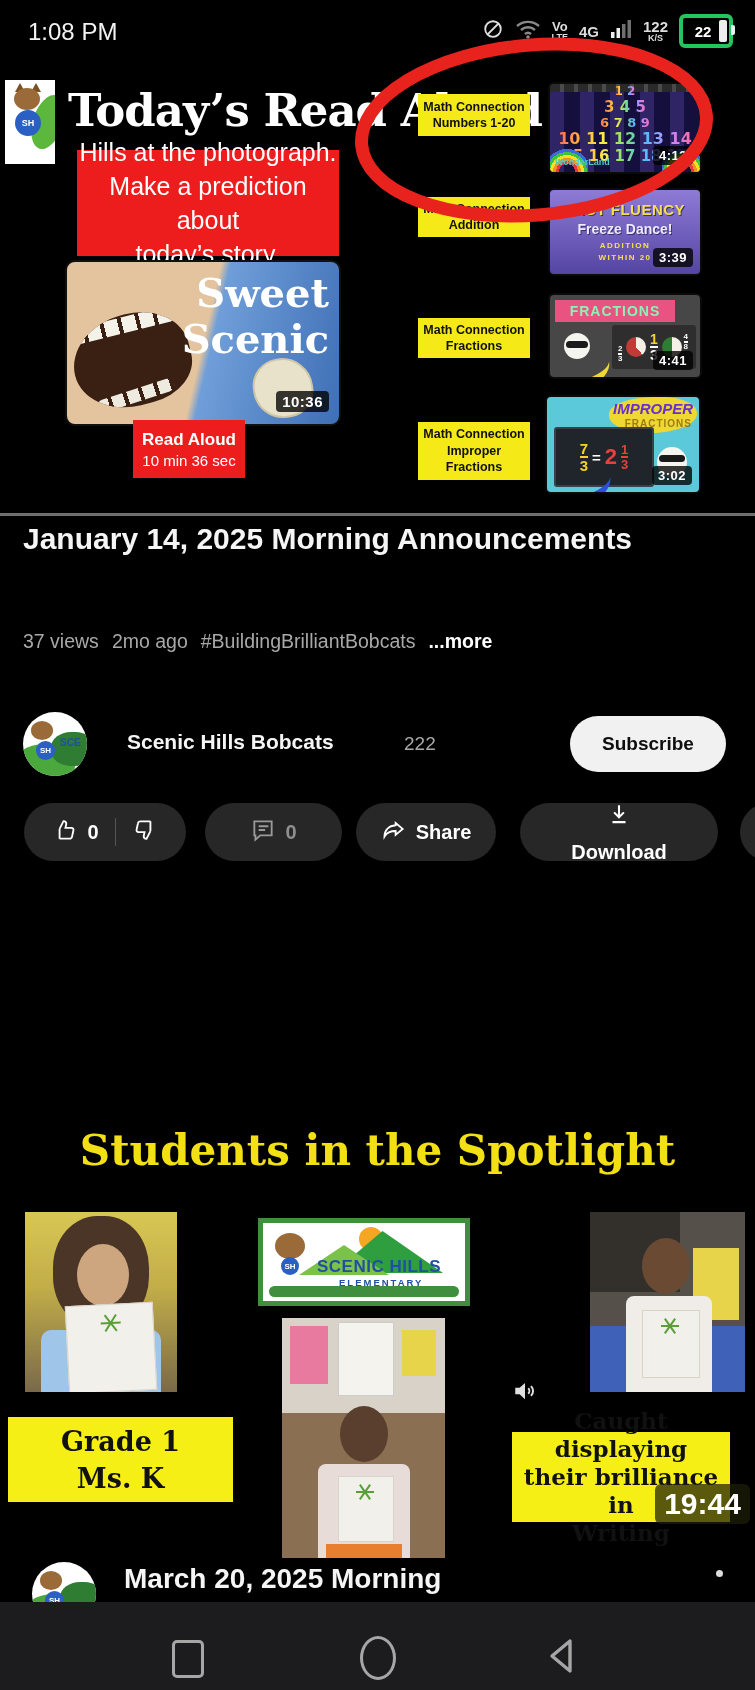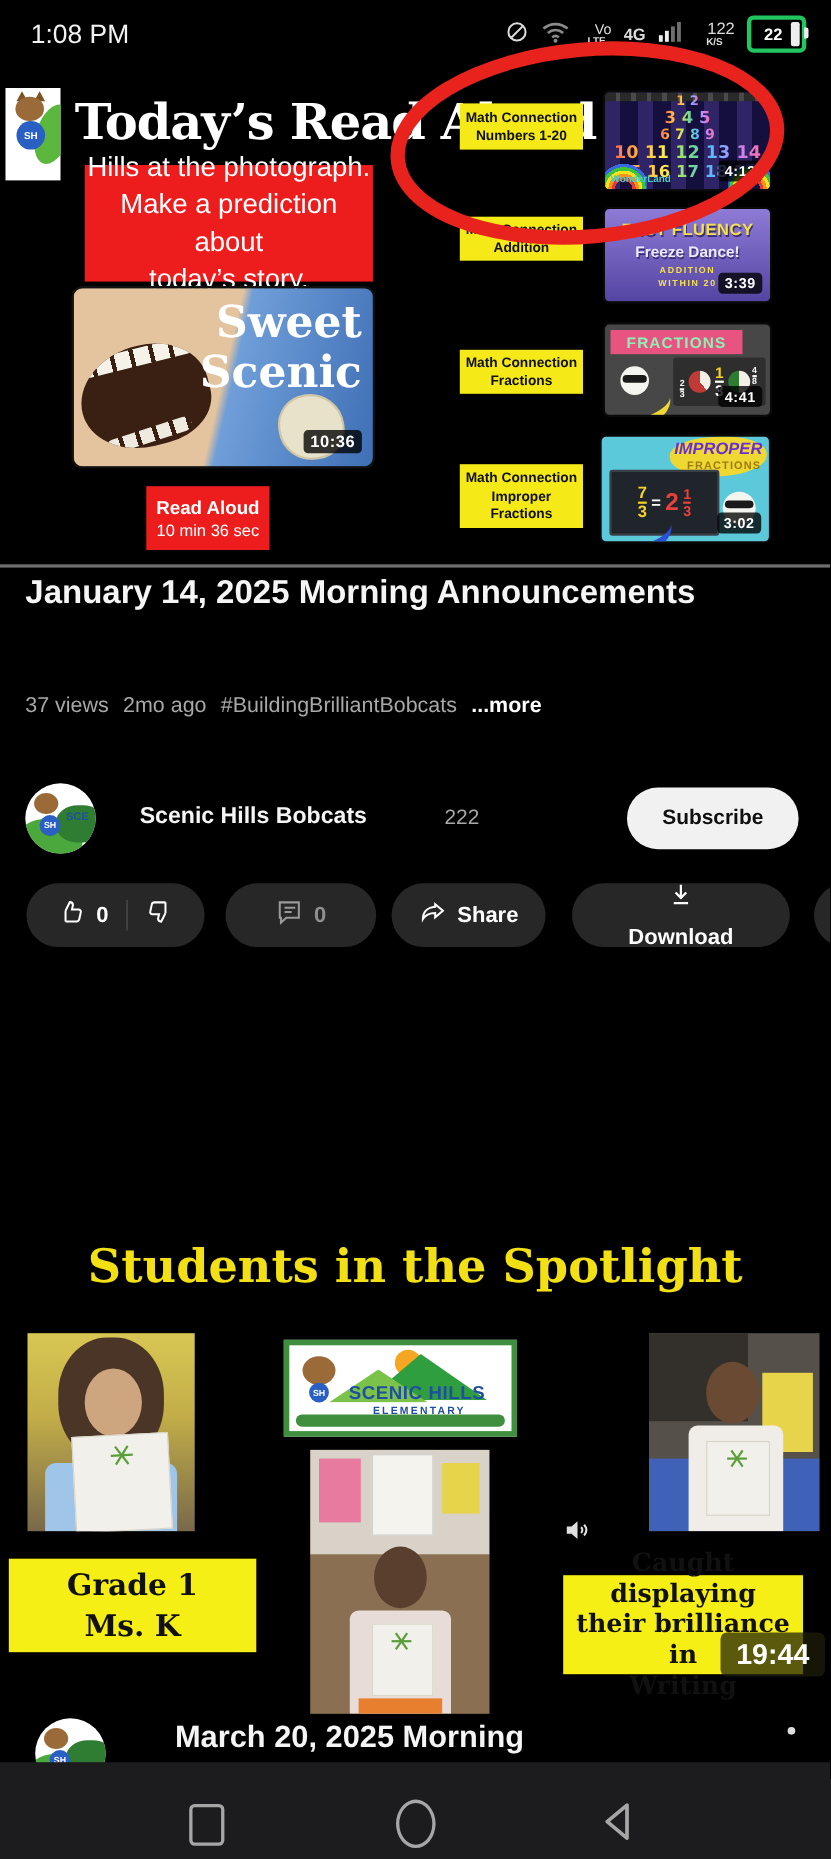--- a/index.html
+++ b/index.html
@@ -5,21 +5,21 @@
   html,body { margin:0; padding:0; background:#000; }
   #screen { position:relative; width:755px; height:1690px; background:#000; overflow:hidden;
             font-family:"Liberation Sans", sans-serif; color:#fff; }
   .abs { position:absolute; }
 
   
   .statusbar { position:absolute; left:0; top:0; width:755px; height:55px; }
   .time { position:absolute; left:28px; top:18px; font-size:24px; color:#f2f2f2; }
   .sticons { position:absolute; right:22px; top:14px; display:flex; align-items:center; gap:11px; }
   .stack { display:flex; flex-direction:column; align-items:center; line-height:1; color:#ddd; }
-  .stack .a { font-size:13px; font-weight:normal;margin-left:12px; }
+  .stack .a { font-size:13px; font-weight:bold; }
   .stack .b { font-size:9px; font-weight:bold; }
   .netspeed .a { font-size:15px; }
   .g4 { font-size:15px; font-weight:bold; color:#ddd; }
   .battery { position:relative; width:46px; height:26px; border:4px solid #22c55e; border-radius:6px;
              display:flex; align-items:center; justify-content:center; }
   .battery .lvl { font-size:15px; font-weight:bold; color:#fff; margin-right:6px; }
   .battery .fill { position:absolute; right:2px; top:2px; bottom:2px; width:8px; background:#eee; border-radius:2px; }
   .battery .nub { position:absolute; right:-6px; top:7px; width:4px; height:10px; background:#eee; border-radius:0 2px 2px 0; }
 
   
@@ -27,21 +27,21 @@
                  font-family:"DejaVu Serif", serif; letter-spacing:-1px; white-space:nowrap; }
   .mascot-card { position:absolute; left:5px; top:80px; width:50px; height:84px; background:#fff; overflow:hidden; }
   .mascot-green { position:absolute; right:-8px; top:14px; width:30px; height:56px; background:#5cb83c; border-radius:50%; transform:rotate(18deg); }
   .mascot-head { position:absolute; left:9px; top:8px; width:26px; height:22px; background:#9a6a38; border-radius:50%; }
   .mascot-ear1,.mascot-ear2 { position:absolute; width:0; height:0; border-left:5px solid transparent; border-right:5px solid transparent; border-bottom:9px solid #7a5226; top:3px; }
   .mascot-ear1 { left:10px; } .mascot-ear2 { left:26px; }
   .mascot-body { position:absolute; left:10px; top:30px; width:26px; height:26px; background:#2a5fc4; border-radius:50%;
                  display:flex; align-items:center; justify-content:center; font-size:9px; font-weight:bold; color:#fff; }
   .redbox { background:#ee1d1d; color:#fff; display:flex; flex-direction:column; align-items:center; justify-content:center; text-align:center; }
   .predict { left:77px; top:150px; width:262px; height:106px; font-size:25px; line-height:34px; font-weight:500; }
-  .readaloud { left:133px; top:442px; width:112px; height:58px; }
+  .readaloud { left:133px; top:420px; width:112px; height:58px; }
   .readaloud .l1 { font-size:17px; font-weight:bold; }
   .readaloud .l2 { font-size:15px; margin-top:2px; }
 
   .sweet { position:absolute; left:65px; top:260px; width:272px; height:162px; border-radius:10px; overflow:hidden;
            background:linear-gradient(103deg,#e3c49e 0%, #e3c49e 50%, #6f9ed9 53%, #3f6fb5 100%); border:2px solid #111; }
   .sweet .mouth { position:absolute; left:6px; top:52px; width:118px; height:92px; background:#3a2012;
                   border-radius:58% 52% 46% 54%; transform:rotate(-14deg); overflow:hidden; }
   .sweet .teeth { position:absolute; left:4px; top:2px; width:110px; height:16px;
                   background:repeating-linear-gradient(90deg,#f5f2ea 0 14px, #3a2012 14px 18px); border-radius:8px; }
   .sweet .teeth2 { position:absolute; left:14px; bottom:4px; width:80px; height:13px;
@@ -182,26 +182,26 @@
   .ph-right .poster { position:absolute; right:6px; top:36px; width:46px; height:72px; background:#e8d44a; }
   .ph-right .rug { position:absolute; left:0; bottom:0; width:155px; height:66px; background:#3f62b8; }
   .ph-right .head { position:absolute; left:52px; top:26px; width:48px; height:56px; background:#6b4a33; border-radius:50%; }
   .ph-right .shirt { position:absolute; left:36px; top:84px; width:86px; height:96px; background:#f0ede8; border-radius:8px 8px 0 0; }
 
   .ybox { position:absolute; background:#f5ef16; color:#111; font-family:"DejaVu Serif", serif; font-weight:bold;
           display:flex; flex-direction:column; align-items:center; justify-content:center; text-align:center; }
   .gradebox { left:8px; top:1417px; width:225px; height:85px; font-size:27px; line-height:37px; }
   .caughtbox { left:512px; top:1432px; width:218px; height:90px; font-size:23px; line-height:28px; }
   .bigdur { position:absolute; left:655px; top:1484px; width:95px; height:40px; background:rgba(30,30,8,0.72); border-radius:6px;
-            display:flex; align-items:center; justify-content:center; font-size:26px; font-weight:bold; color:#fff; }
+            display:flex; align-items:center; justify-content:center; font-size:30px; font-weight:bold; color:#fff; }
   .spk { position:absolute; left:512px; top:1378px; }
 
   
   .nextavatar { left:32px; top:1562px; }
-  .nexttitle { position:absolute; left:124px; top:1563px; font-size:28px; font-weight:bold; color:#f5f5f5; white-space:nowrap;margin-left:35px; }
+  .nexttitle { position:absolute; left:124px; top:1563px; font-size:28px; font-weight:bold; color:#f5f5f5; white-space:nowrap; }
   .kebabdot { position:absolute; left:716px; top:1570px; width:7px; height:7px; border-radius:50%; background:#ddd; }
   .navbar { position:absolute; left:0; top:1602px; width:755px; height:88px; background:#1c1c1e; }
   .nav-square { position:absolute; left:172px; top:1640px; width:26px; height:32px; border:3.5px solid #a6a6a6; border-radius:5px; }
   .nav-circle { position:absolute; left:360px; top:1636px; width:30px; height:38px; border:3.5px solid #a6a6a6; border-radius:50%; }
   .nav-back { position:absolute; left:544px; top:1636px; }
 
   .annotation { position:absolute; left:350px; top:36px; z-index:60; pointer-events:none; }
 </style>
 </head>
 <body>

